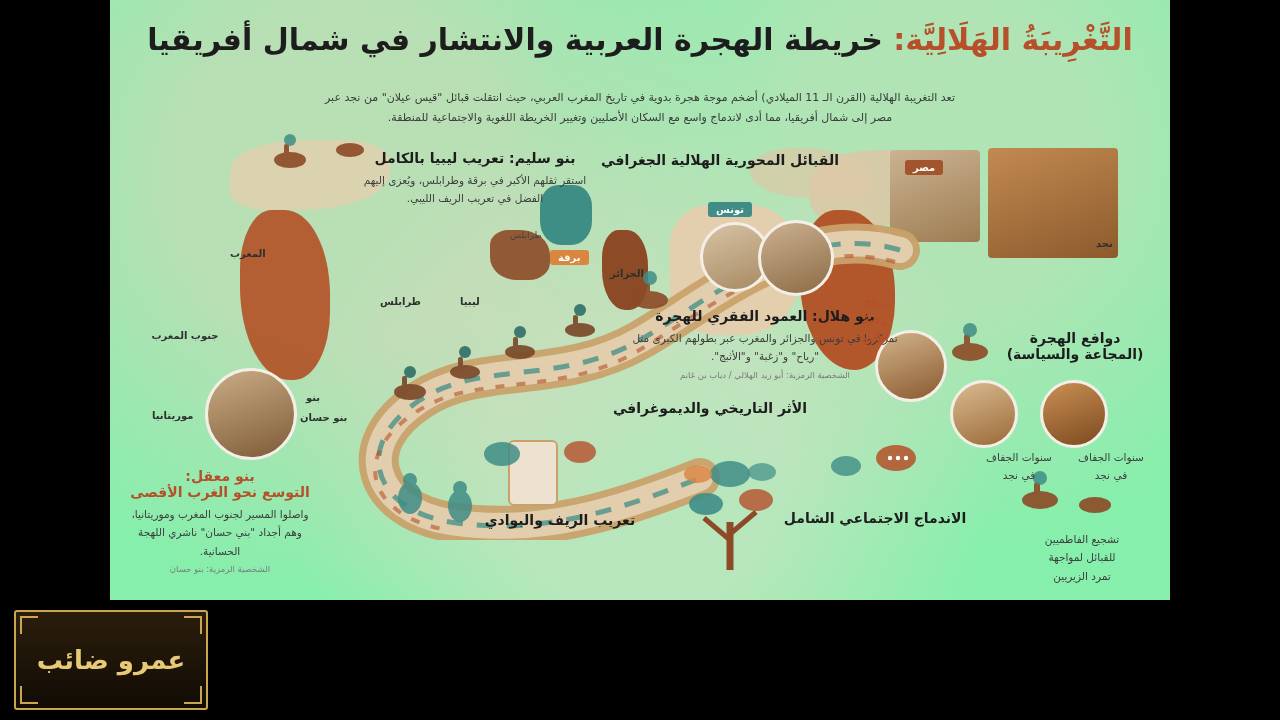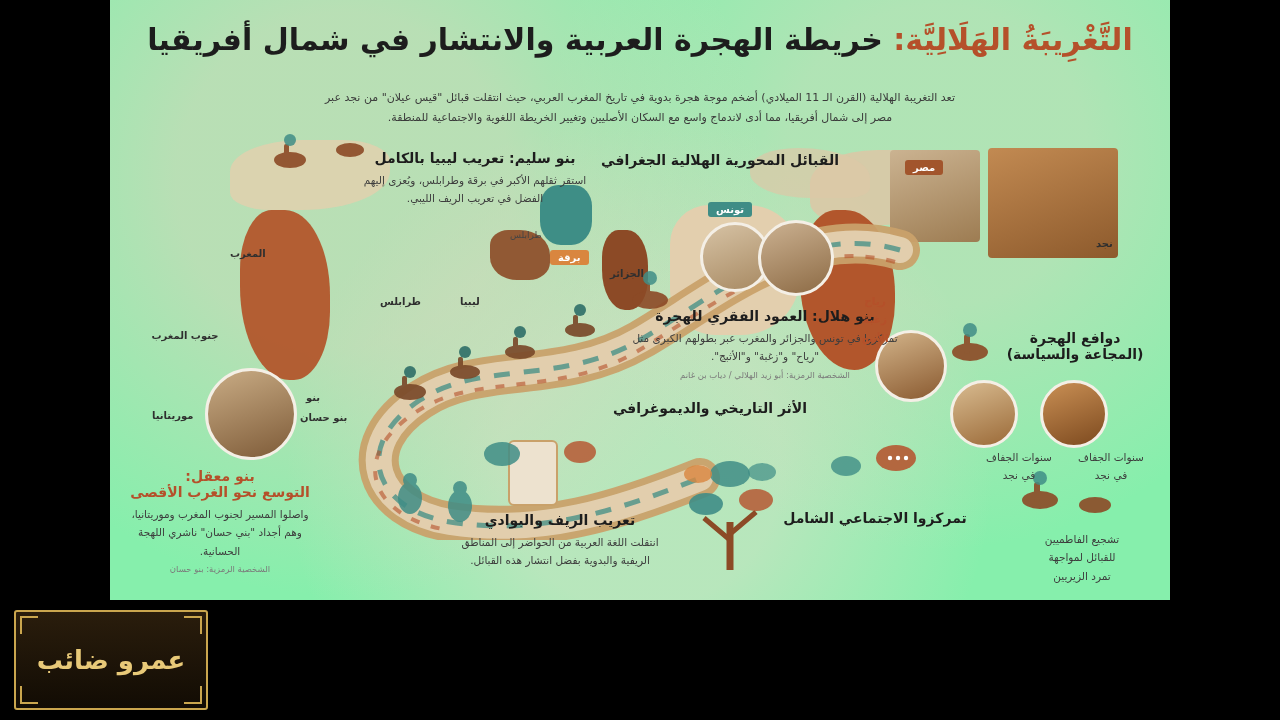--- a/index.html
+++ b/index.html
@@ -221,42 +221,41 @@
       <div class="hd">الأثر التاريخي والديموغرافي</div>
     </div>
 
     <div class="photo" style="left:398px;top:440px;width:46px;height:62px;background:#ede2cf;border:2px solid #c9a16a;border-radius:6px"></div>
     <svg style="position:absolute;left:370px;top:436px;width:120px;height:40px">
       <ellipse cx="22" cy="18" rx="18" ry="12" fill="#3f8d86" opacity=".85"></ellipse>
       <ellipse cx="100" cy="16" rx="16" ry="11" fill="#b5502a" opacity=".8"></ellipse>
     </svg>
     <div class="blk ctr" style="left:350px;top:512px;width:200px;">
       <div class="hd">تعريب الريف والبوادي</div>
-      <div class="bd">انتقلت اللغة العربية من الحواضر إلى المناطق الريفية والبدوية بفضل انتشار هذه القبائل.</div>
     </div>
 
     <svg style="position:absolute;left:560px;top:430px;width:120px;height:140px">
       <path d="M60 140 L60 92" stroke="#8c4a26" stroke-width="7" fill="none"></path>
       <path d="M60 110 L34 88 M60 104 L86 82" stroke="#8c4a26" stroke-width="5" fill="none"></path>
       <ellipse cx="36" cy="74" rx="17" ry="11" fill="#3f8d86" opacity=".9"></ellipse>
       <ellipse cx="86" cy="70" rx="17" ry="11" fill="#b5502a" opacity=".8"></ellipse>
       <ellipse cx="60" cy="44" rx="20" ry="13" fill="#3f8d86" opacity=".85"></ellipse>
       <ellipse cx="28" cy="44" rx="14" ry="9" fill="#d9863f" opacity=".8"></ellipse>
       <ellipse cx="92" cy="42" rx="14" ry="9" fill="#3f8d86" opacity=".7"></ellipse>
     </svg>
 
     <svg style="position:absolute;left:700px;top:440px;width:120px;height:44px">
       <ellipse cx="86" cy="18" rx="20" ry="13" fill="#b5502a" opacity=".85"></ellipse>
       <ellipse cx="36" cy="26" rx="15" ry="10" fill="#3f8d86" opacity=".8"></ellipse>
       <circle cx="80" cy="18" r="2.2" fill="#fff"></circle>
         <circle cx="88" cy="18" r="2.2" fill="#fff"></circle>
         <circle cx="96" cy="18" r="2.2" fill="#fff"></circle>
     </svg>
     <div class="blk ctr" style="left:660px;top:510px;width:210px;">
-      <div class="hd">تمركزوا الاجتماعي الشامل</div>
+      <div class="hd">الاندماج الاجتماعي الشامل</div>
     </div>
 
     <div class="blk ctr" style="right:10px;top:330px;width:170px;">
       <div class="hd" style="white-space:pre-line">دوافع الهجرة
 (المجاعة والسياسة)</div>
     </div>
     <div class="blk ctr" style="right:22px;top:448px;width:74px;">
       <div class="bd" style="white-space:pre-line">سنوات الجفاف
 في نجد</div>
     </div>

